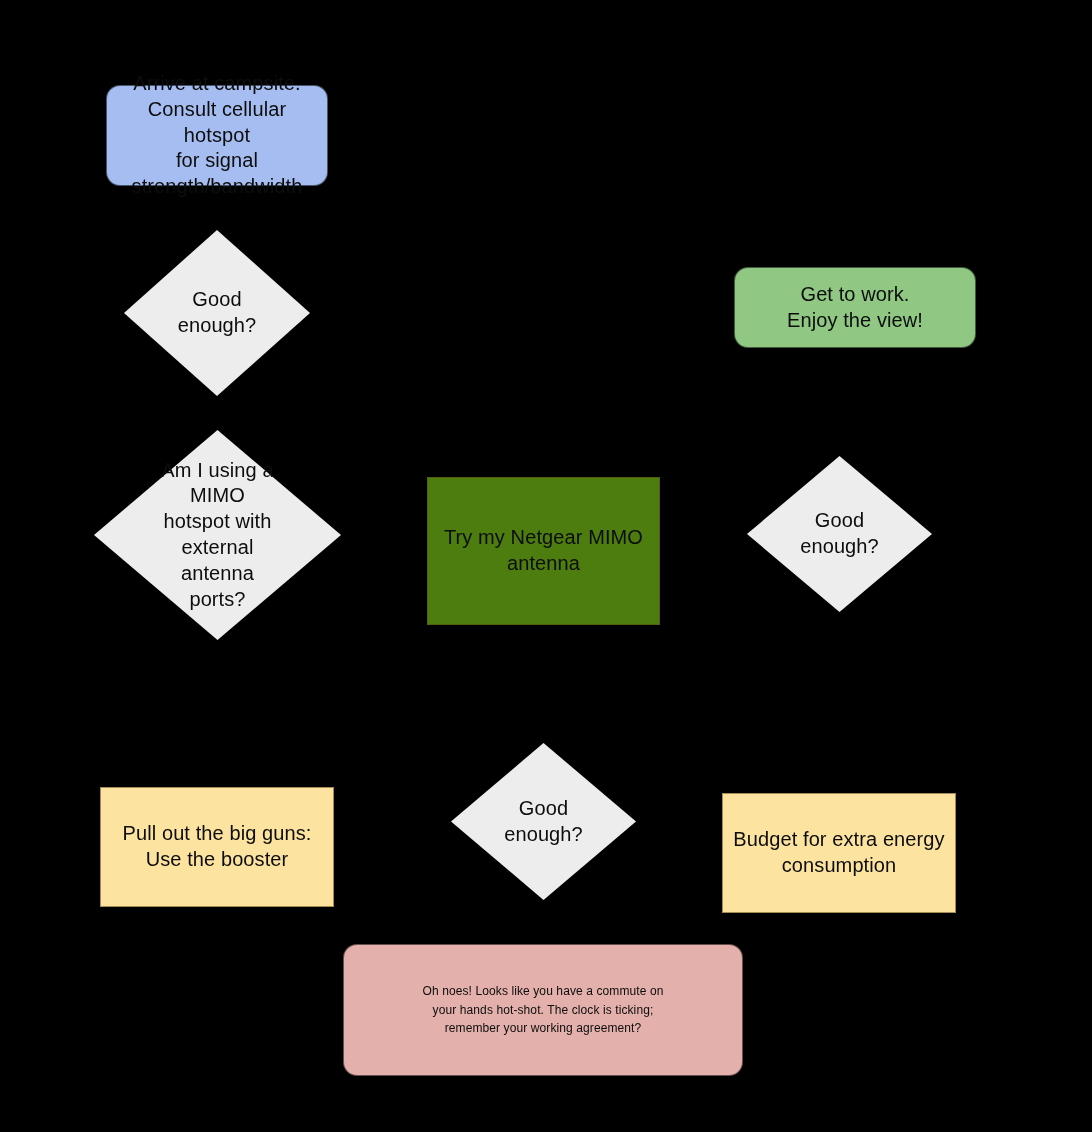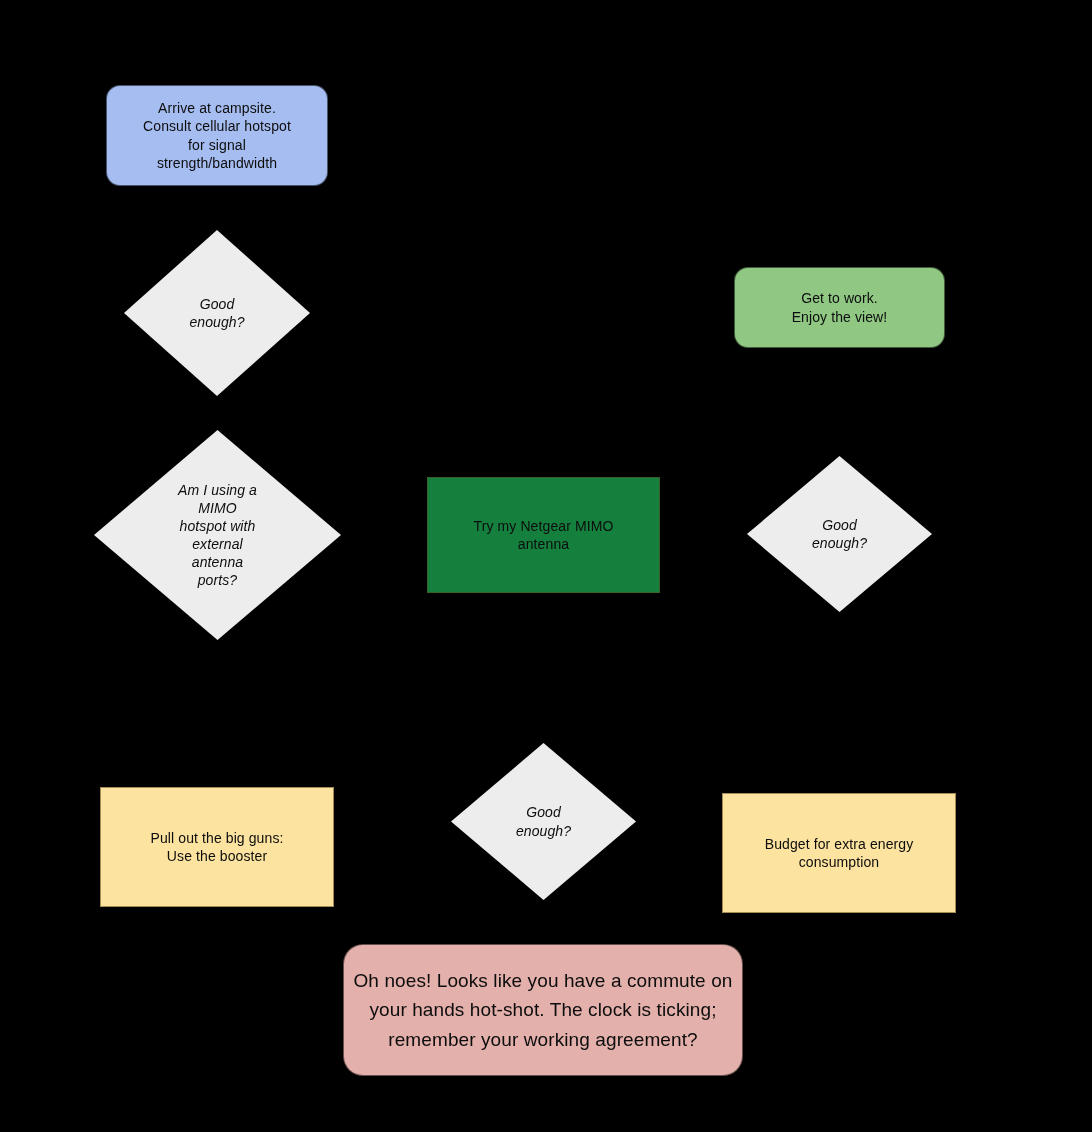--- a/index.html
+++ b/index.html
@@ -16,21 +16,21 @@
     overflow: hidden;
   }
   .node {
     position: absolute;
     box-sizing: border-box;
     display: flex;
     align-items: center;
     justify-content: center;
     text-align: center;
     color: #0d0d0d;
-    font-size: 14px;
+    font-size: 20px;
     line-height: 1.29;
     letter-spacing: 0.1px;
   }
   .node .label {
     display: block;
     width: 100%;
     padding: 0 6px;
     box-sizing: border-box;
     white-space: pre-line;
   }
@@ -51,21 +51,20 @@
   .diamond .shape {
     position: absolute;
     left: 0; top: 0;
     width: 100%;
     height: 100%;
   }
   .diamond .shape svg { display: block; width: 100%; height: 100%; }
   .diamond .label {
     position: relative;
     z-index: 2;
-    font-style: italic;
   }
 </style>
 </head>
 <body>
 
 <div id="canvas">
 
   <div class="node rounded" style="left:106px; top:85px; width:222px; height:101px; background:#a5bdf0;">
     <span class="label">Arrive at campsite.
 Consult cellular hotspot
@@ -76,40 +75,40 @@
   <div class="node diamond" style="left:124px; top:230px; width:186px; height:166px;">
     <span class="shape">
       <svg viewBox="0 0 186 166" preserveAspectRatio="none">
         <polygon points="93,0 186,83 93,166 0,83" fill="#ededed"></polygon>
       </svg>
     </span>
     <span class="label">Good
 enough?</span>
   </div>
 
-  <div class="node rounded" style="left:734px; top:267px; width:211px; height:81px; background:#8fc783;">
+  <div class="node rounded" style="left:734px; top:267px; width:242px; height:81px; background:#8fc783;">
     <span class="label">Get to work.
 Enjoy the view!</span>
   </div>
 
   <div class="node diamond" style="left:94px; top:430px; width:247px; height:210px;">
     <span class="shape">
       <svg viewBox="0 0 247 210" preserveAspectRatio="none">
         <polygon points="123.5,0 247,105 123.5,210 0,105" fill="#ededed"></polygon>
       </svg>
     </span>
     <span class="label">Am I using a
 MIMO
 hotspot with
 external
 antenna
 ports?</span>
   </div>
 
-  <div class="node rect" style="left:427px; top:477px; width:233px; height:116px; background:#15803d;">
+  <div class="node rect" style="left:427px; top:477px; width:233px; height:148px; background:#4d7c0f;">
     <span class="label">Try my Netgear MIMO
 antenna</span>
   </div>
 
   <div class="node diamond" style="left:747px; top:456px; width:185px; height:156px;">
     <span class="shape">
       <svg viewBox="0 0 185 156" preserveAspectRatio="none">
         <polygon points="92.5,0 185,78 92.5,156 0,78" fill="#ededed"></polygon>
       </svg>
     </span>
@@ -130,19 +129,19 @@
     </span>
     <span class="label">Good
 enough?</span>
   </div>
 
   <div class="node rect" style="left:722px; top:761px; width:234px; height:120px; background:#fce3a0;margin-top:32px;">
     <span class="label">Budget for extra energy
 consumption</span>
   </div>
 
-  <div class="node rounded" style="left:343px; top:944px; width:400px; height:132px; background:#e3b0ab; font-size:19px; line-height:1.55;border-radius:20px;">
+  <div class="node rounded" style="left:343px; top:944px; width:400px; height:132px; background:#e3b0ab; font-size:12px; line-height:1.55;">
     <span class="label">Oh noes! Looks like you have a commute on
 your hands hot-shot. The clock is ticking;
 remember your working agreement?</span>
   </div>
 
 </div>
 
 </body></html>

